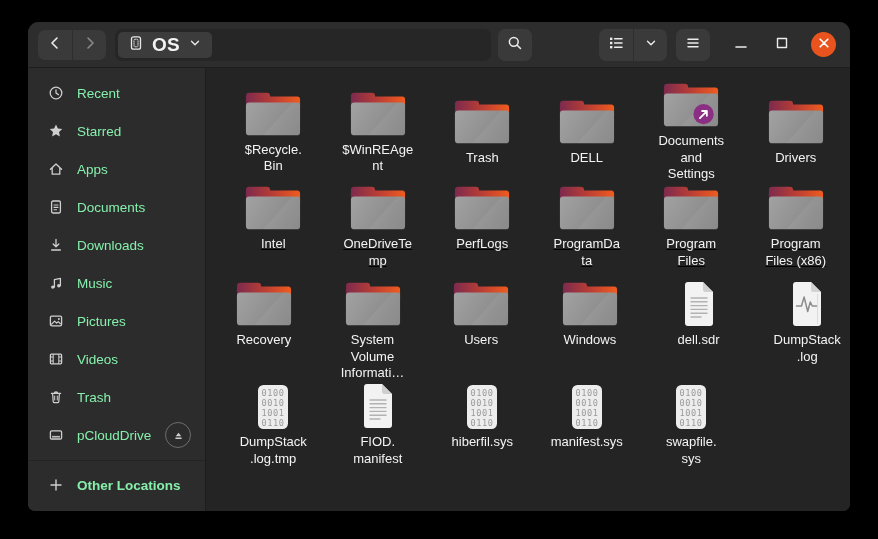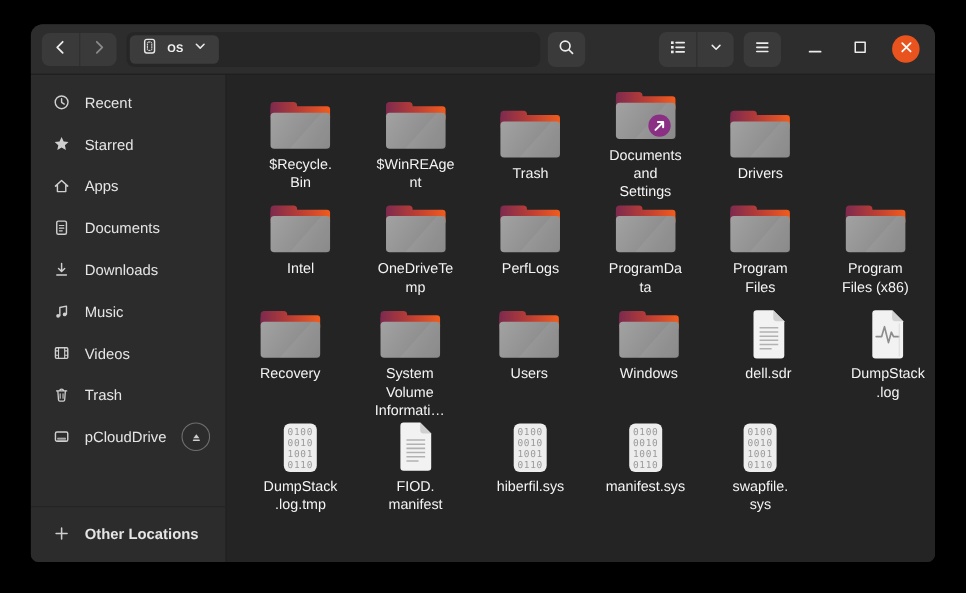--- a/index.html
+++ b/index.html
@@ -15,41 +15,41 @@
     display:flex; align-items:center; padding:0 10px; color:#e8e8e8; }
   .navgroup { display:flex; background:#3a3a3a; border-radius:7px; overflow:hidden; margin-right:9px; }
   .navbtn { width:34px; height:30px; display:flex; align-items:center; justify-content:center;
     background:transparent; border:none; color:#ececec; cursor:pointer; }
   .navbtn + .navbtn { border-left:1px solid #2e2e2e; }
   .navbtn.disabled { color:#8a8a8a; }
   .locationbar { flex:0 0 376px; height:32px; background:#262626; border-radius:7px;
     display:flex; align-items:center; padding:3px; }
   .pathcurrent { height:26px; background:#3c3c3c; border-radius:5px; display:flex;
     align-items:center; gap:8px; padding:0 10px; cursor:pointer; }
-  .pathcurrent .oslabel { font-size:10px; font-weight:700; color:#f2f2f2; letter-spacing:.3px; }
+  .pathcurrent .oslabel { font-size:19px; font-weight:700; color:#f2f2f2; letter-spacing:.3px; }
   .squarebtn { width:34px; height:32px; background:#3a3a3a; border:none; border-radius:7px;
     display:flex; align-items:center; justify-content:center; color:#ececec; cursor:pointer; }
   .searchbtn { margin-left:7px; }
   .spacer { flex:1; }
   .viewsplit { display:flex; background:#3a3a3a; border-radius:7px; overflow:hidden; }
   .viewsplit .half { width:34px; height:32px; display:flex; align-items:center; justify-content:center;
     background:transparent; border:none; color:#ececec; cursor:pointer; }
   .viewsplit .half + .half { border-left:1px solid #2e2e2e; }
   .menubtn { margin-left:9px; }
   .winctrls { display:flex; align-items:center; gap:17px; margin-left:19px; margin-right:4px; }
   .wcbtn { width:24px; height:24px; border:none; background:transparent; color:#ececec;
     display:flex; align-items:center; justify-content:center; cursor:pointer; }
   .closebtn { width:25px; height:25px; border-radius:50%; background:#E9541E; color:#fff; }
 
   
   .winbody { flex:1; display:flex; min-height:0; }
   .sidebar { flex:0 0 178px; background:#2c2c2c; border-right:1px solid #1d1d1d;
     display:flex; flex-direction:column; padding-top:6px; }
   .sideitem { height:38px; display:flex; align-items:center; gap:13px; padding:0 10px 0 16px;
-    color:#e5e5e5; font-size:13.5px; cursor:pointer; border-radius:6px; margin:0 4px; }
+    color:#86efac; font-size:13.5px; cursor:pointer; border-radius:6px; margin:0 4px; }
   .sideitem .icn { width:16px; height:16px; color:#cfcfcf; display:flex; }
   .ejectbtn { margin-left:auto; width:26px; height:26px; border-radius:50%;
     border:1px solid #6e6e6e; background:transparent; color:#dedede;
     display:flex; align-items:center; justify-content:center; cursor:pointer; }
   .sidebottom { margin-top:auto; border-top:1px solid #242424; padding:4px 0 6px;font-weight:bold; }
   .sidebottom .sideitem { height:40px; }
 
   .content { flex:1; background:#242424; padding:12px 0 0 15px; overflow:hidden; }
   .filerow { display:flex; }
   .fileitem { width:104.5px; display:flex; flex-direction:column; align-items:center; cursor:pointer; }
@@ -206,20 +206,30 @@
                   <path d="M6.4 12V4.6l6-1.3v7.4" fill="none" stroke="currentColor" stroke-linecap="round" stroke-linejoin="round" stroke-width="1.3"></path>
                   <circle cx="4.8" cy="12.1" r="1.7" fill="currentColor"></circle>
                   <circle cx="10.8" cy="10.8" r="1.7" fill="currentColor"></circle>
                 </svg>
               </span>
               <span>Music</span>
             </div>
             <div class="sideitem">
               <span class="icn">
                 <svg width="16" height="16" viewBox="0 0 16 16">
+                  <rect x="2.4" y="3.2" width="11.2" height="9.6" rx="1.4" fill="none" stroke="currentColor" stroke-linecap="round" stroke-linejoin="round" stroke-width="1.3"></rect>
+                  <circle cx="10.9" cy="6" r="1" fill="currentColor"></circle>
+                  <path d="M3.6 11.2l3-3.1 2 2 1.6-1.5 2.2 2.1" fill="none" stroke="currentColor" stroke-linecap="round" stroke-linejoin="round" stroke-width="1.2"></path>
+                </svg>
+              </span>
+              <span>Pictures</span>
+            </div>
+            <div class="sideitem">
+              <span class="icn">
+                <svg width="16" height="16" viewBox="0 0 16 16">
                   <rect x="2.4" y="3.2" width="11.2" height="9.6" rx="1" fill="none" stroke="currentColor" stroke-linecap="round" stroke-linejoin="round" stroke-width="1.3"></rect>
                   <path d="M5.2 3.4v9.2M10.8 3.4v9.2M2.6 6h2.4M2.6 10h2.4M11 6h2.4M11 10h2.4" fill="none" stroke="currentColor" stroke-linecap="round" stroke-linejoin="round" stroke-width="1"></path>
                 </svg>
               </span>
               <span>Videos</span>
             </div>
             <div class="sideitem">
               <span class="icn">
                 <svg width="16" height="16" viewBox="0 0 16 16">
                   <path d="M3.4 4.4h9.2M6.3 4.2a1.7 1.4 0 0 1 3.4 0" fill="none" stroke="currentColor" stroke-linecap="round" stroke-linejoin="round" stroke-width="1.2"></path>
@@ -299,20 +309,32 @@
               </div>
               <div class="filelabel">Trash</div>
             </div>
             <div class="fileitem">
               <div class="fileicon">
                 <svg width="58" height="48" viewBox="0 0 60 48">
     <rect x="2" y="6" width="56" height="14" rx="3" fill="url(#gradTab)"></rect>
     <rect x="2" y="2" width="25" height="14" rx="3.5" fill="url(#gradTab)"></rect>
     <rect x="2" y="12" width="56" height="34" rx="3.5" fill="url(#gradBody)"></rect>
     <path d="M20 46L50 12h8v34z" fill="#ffffff" opacity="0.06"></path>
+
+  </svg>
+              </div>
+              <div class="filelabel">DELL</div>
+            </div>
+            <div class="fileitem">
+              <div class="fileicon">
+                <svg width="58" height="48" viewBox="0 0 60 48">
+    <rect x="2" y="6" width="56" height="14" rx="3" fill="url(#gradTab)"></rect>
+    <rect x="2" y="2" width="25" height="14" rx="3.5" fill="url(#gradTab)"></rect>
+    <rect x="2" y="12" width="56" height="34" rx="3.5" fill="url(#gradBody)"></rect>
+    <path d="M20 46L50 12h8v34z" fill="#ffffff" opacity="0.06"></path>
     <circle cx="43" cy="33.5" r="10.5" fill="#8A2F84"></circle>
     <path d="M39.2 37.5l7-7M41.5 30.2h4.9v4.9" fill="none" stroke="#fff" stroke-width="1.9" stroke-linecap="round" stroke-linejoin="round"></path>
   </svg>
               </div>
               <div class="filelabel">Documents
 and
 Settings</div>
             </div>
             <div class="fileitem">
               <div class="fileicon">
@@ -320,21 +342,21 @@
     <rect x="2" y="6" width="56" height="14" rx="3" fill="url(#gradTab)"></rect>
     <rect x="2" y="2" width="25" height="14" rx="3.5" fill="url(#gradTab)"></rect>
     <rect x="2" y="12" width="56" height="34" rx="3.5" fill="url(#gradBody)"></rect>
     <path d="M20 46L50 12h8v34z" fill="#ffffff" opacity="0.06"></path>
 
   </svg>
               </div>
               <div class="filelabel">Drivers</div>
             </div>
           </div>
-          <div class="filerow" style="min-height: 96px;">
+          <div class="filerow" style="min-height: 96px; text-decoration: underline;">
             <div class="fileitem">
               <div class="fileicon">
                 <svg width="58" height="48" viewBox="0 0 60 48">
     <rect x="2" y="6" width="56" height="14" rx="3" fill="url(#gradTab)"></rect>
     <rect x="2" y="2" width="25" height="14" rx="3.5" fill="url(#gradTab)"></rect>
     <rect x="2" y="12" width="56" height="34" rx="3.5" fill="url(#gradBody)"></rect>
     <path d="M20 46L50 12h8v34z" fill="#ffffff" opacity="0.06"></path>
 
   </svg>
               </div>

